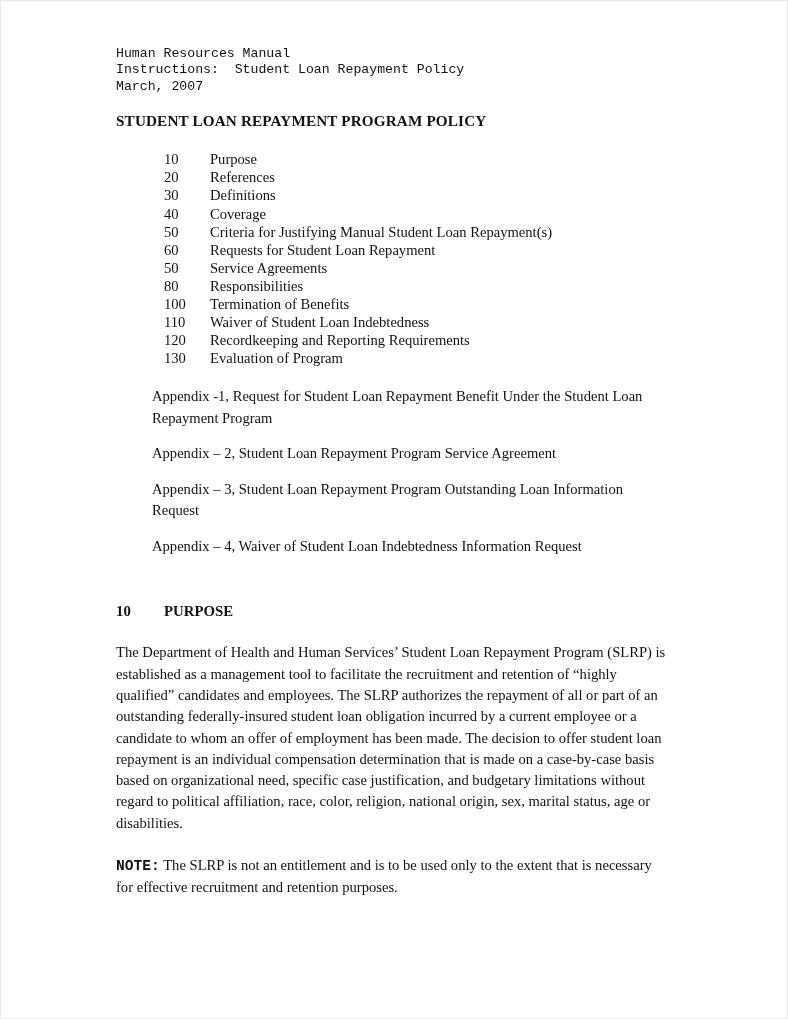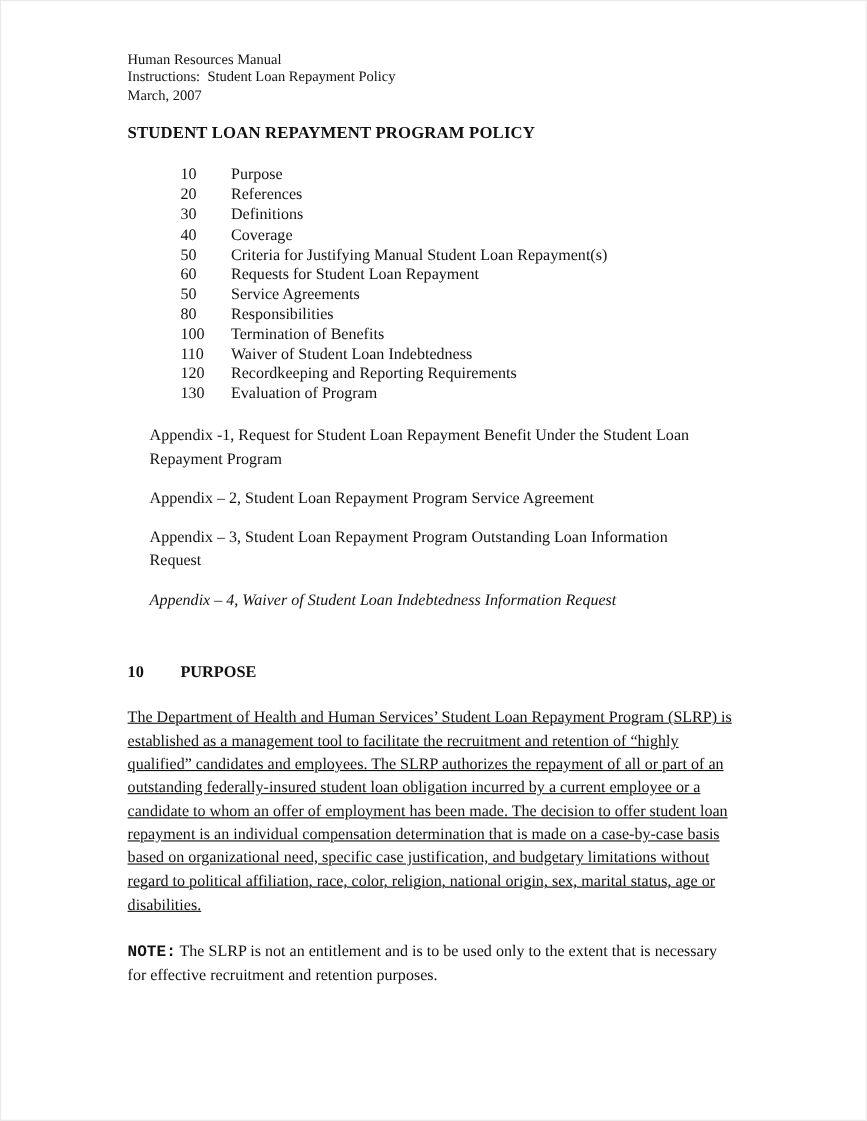--- a/index.html
+++ b/index.html
@@ -28,21 +28,21 @@
     left: 115px;
     top: 45px;
     width: 556px;
   }
 
   
   .doc-header {
     font-size: 13.2px;
     line-height: 16.4px;
   }
-  .doc-header div { white-space: pre; }
+  .doc-header div { white-space: pre; font-family: Liberation Mono, monospace; }
 
   
   .doc-title {
     margin-top: 16px;
     font-size: 15.2px;
     font-weight: bold;
     letter-spacing: 0.15px;
     line-height: 19px;
   }
 
@@ -59,27 +59,27 @@
   }
   .toc-num {
     width: 46px;
     flex: 0 0 46px;
   }
   .toc-label { flex: 1 1 auto; }
 
   
   .appendices {
     margin-top: 19px;
-    margin-left: 20px;
+    margin-left: 36px;
     font-size: 14.6px;
     line-height: 21.5px;
     width: 512px;
   }
   .appendix-item { margin-bottom: 14px; }
-  .appendix-item:last-child { margin-bottom: 0; font-style: italic; }
+  .appendix-item:last-child { margin-bottom: 0; }
 
   
   .section-heading {
     display: flex;
     align-items: baseline;
     margin-top: 45px;
     font-size: 14.8px;
     font-weight: bold;
     line-height: 18px;
   }
@@ -88,21 +88,20 @@
     flex: 0 0 48px;
   }
 
   
   .body-para {
     margin-top: 22px;
     font-size: 14.6px;
     line-height: 21.3px;
     width: 556px;
     text-align: left;
-    text-decoration: underline;
   }
   .note-para {
     margin-top: 21px;
     font-size: 14.6px;
     line-height: 21.3px;
     width: 540px;
   }
   .note-label { font-weight: bold; font-family: Liberation Mono, monospace; }
 </style>
 </head>

